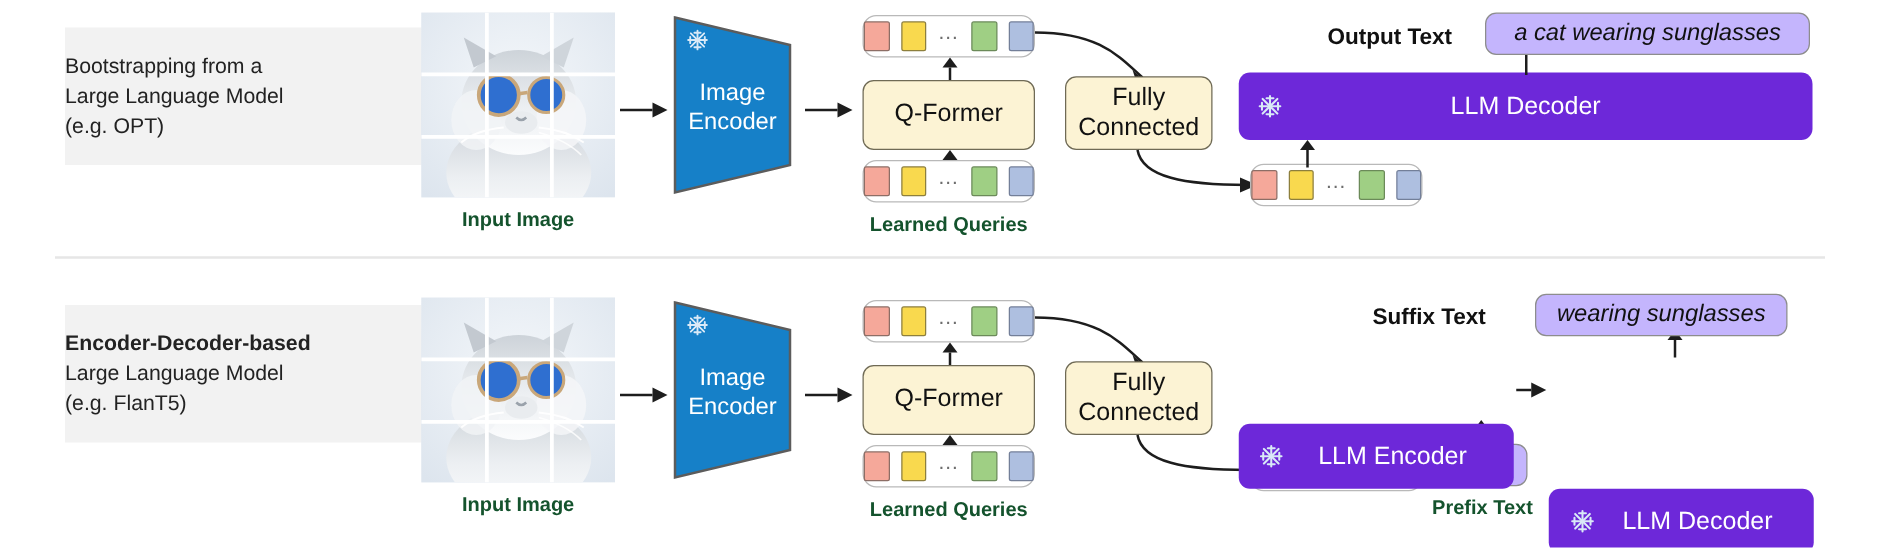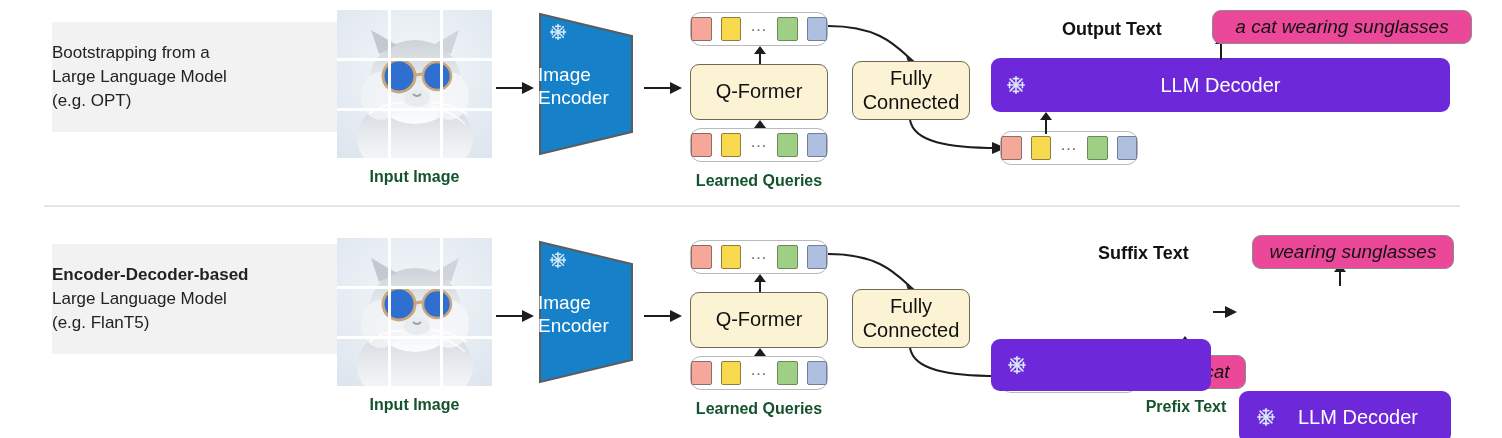--- a/index.html
+++ b/index.html
@@ -16,21 +16,21 @@
   
   .imgbox{background:linear-gradient(160deg,#e8edf3 0%,#dfe6ee 40%,#eef2f6 100%);
           overflow:hidden;}
   .imgbox .cat{position:absolute;inset:0;}
   .grid-line{position:absolute;background:#ffffff;}
   .caption{font-weight:bold;font-size:16px;text-align:center;color:#14532d;}
 
   
   .trapwrap{position:absolute;}
   .trapwrap svg{display:block;}
-  .trap-label{position:absolute;left:0;right:0;color:#fff;
+  .trap-label{position:absolute;left:0;right:0;text-align:center;color:#fff;
               font-size:19px;line-height:1.2;font-weight:400;}
 
   
   .qbox{background:#fcf3d4;border:1.5px solid #6f6a55;border-radius:9px;
         display:flex;align-items:center;justify-content:center;text-align:center;
         font-size:20px;color:#111;line-height:1.18;}
   .bluebox{background:#6d28d9;border-radius:9px;display:flex;align-items:center;
            color:#ffffff;font-size:20px;position:relative;}
   .bluebox .bl{width:100%;text-align:center;}
   .bluebox.withflake .bl{text-align:center;}
@@ -40,23 +40,23 @@
           display:flex;align-items:center;justify-content:center;gap:9px;}
   .tok{width:22px;height:22px;border-radius:2px;}
   .tok.r{background:#f5a89a;border:1.2px solid #8d6e66;}
   .tok.y{background:#f9d94e;border:1.2px solid #8d7f3d;}
   .tok.g{background:#9fcf84;border:1.2px solid #6b8a59;}
   .tok.b{background:#aebfe0;border:1.2px solid #737f99;}
   .dots{color:#6d6d6d;font-size:17px;letter-spacing:1px;line-height:0;
         position:relative;top:-3px;}
 
   
-  .pill{background:#ec4899;border:1.5px solid #8d8d8d;border-radius:9px;
+  .pill{background:#c4b5fd;border:1.5px solid #8d8d8d;border-radius:9px;
         display:flex;align-items:center;justify-content:center;
-        font-style:italic;font-size:19px;color:#111;margin-left:24px;}
+        font-style:italic;font-size:19px;color:#111;}
   .sidelabel{font-weight:bold;font-size:18px;color:#111;display:flex;
              align-items:center;}
   .divider{position:absolute;background:#e6e6e6;height:2px;}
 
   svg.conn{position:absolute;overflow:visible;}
 </style>
 </head>
 <body>
 
 <div class="abs desc" style="left:52px;top:22px;width:287px;height:110px;">
@@ -370,20 +370,21 @@
       <line x1="12" y1="3" x2="12" y2="21"></line>
         <line x1="3" y1="12" x2="21" y2="12"></line>
       <line x1="5.6" y1="5.6" x2="18.4" y2="18.4"></line>
         <line x1="18.4" y1="5.6" x2="5.6" y2="18.4"></line>
       <line x1="9" y1="5" x2="15" y2="5"></line>
         <line x1="9" y1="19" x2="15" y2="19"></line>
       <line x1="5" y1="9" x2="5" y2="15"></line>
         <line x1="19" y1="9" x2="19" y2="15"></line>
     </g>
   </svg>
+  <span class="bl" style="padding-left:26px;">LLM Encoder</span>
 </div>
 
 <svg class="conn" style="left:1213px;top:303px;" width="26" height="18">
   <line x1="0" y1="9" x2="12" y2="9" stroke="#1d1d1d" stroke-width="2"></line>
   <polygon points="12,3 24,9 12,15" fill="#1d1d1d"></polygon>
 </svg>
 
 <div class="abs bluebox withflake" style="left:1239px;top:285px;width:212px;height:52px;">
   <svg class="abs" style="left:16px;top:15px;" width="22" height="22" viewBox="0 0 24 24">
     <g stroke="#d9e9f7" stroke-width="1.8" stroke-linecap="round">

